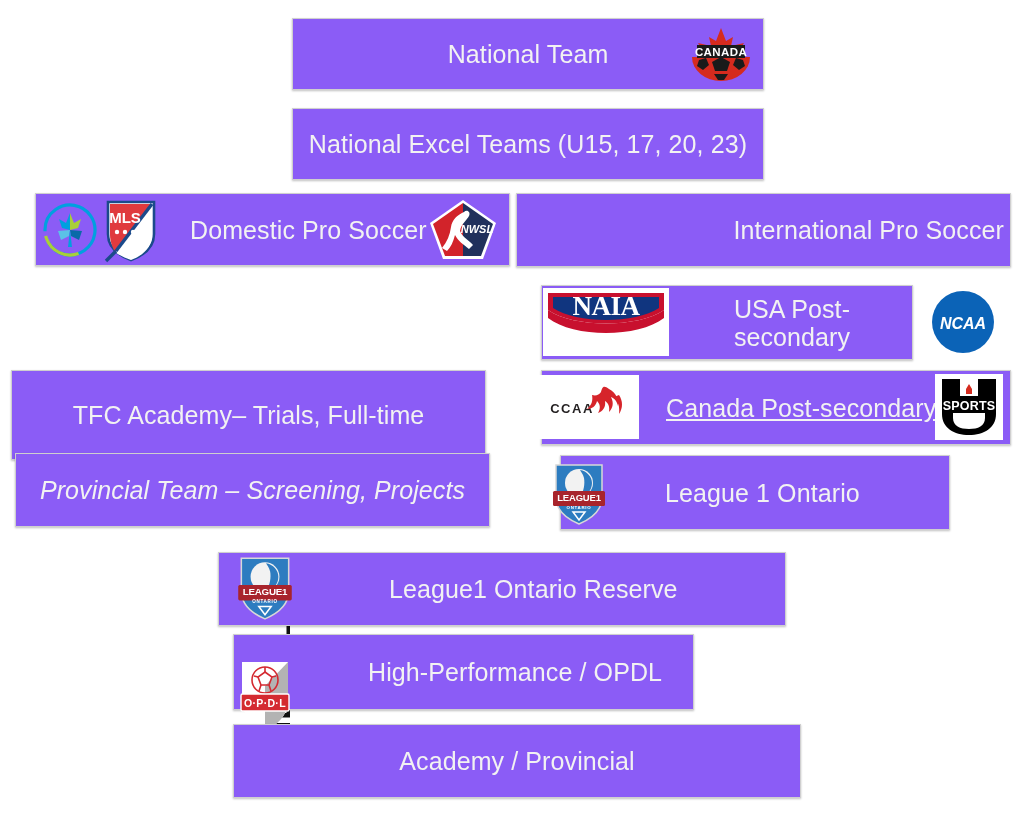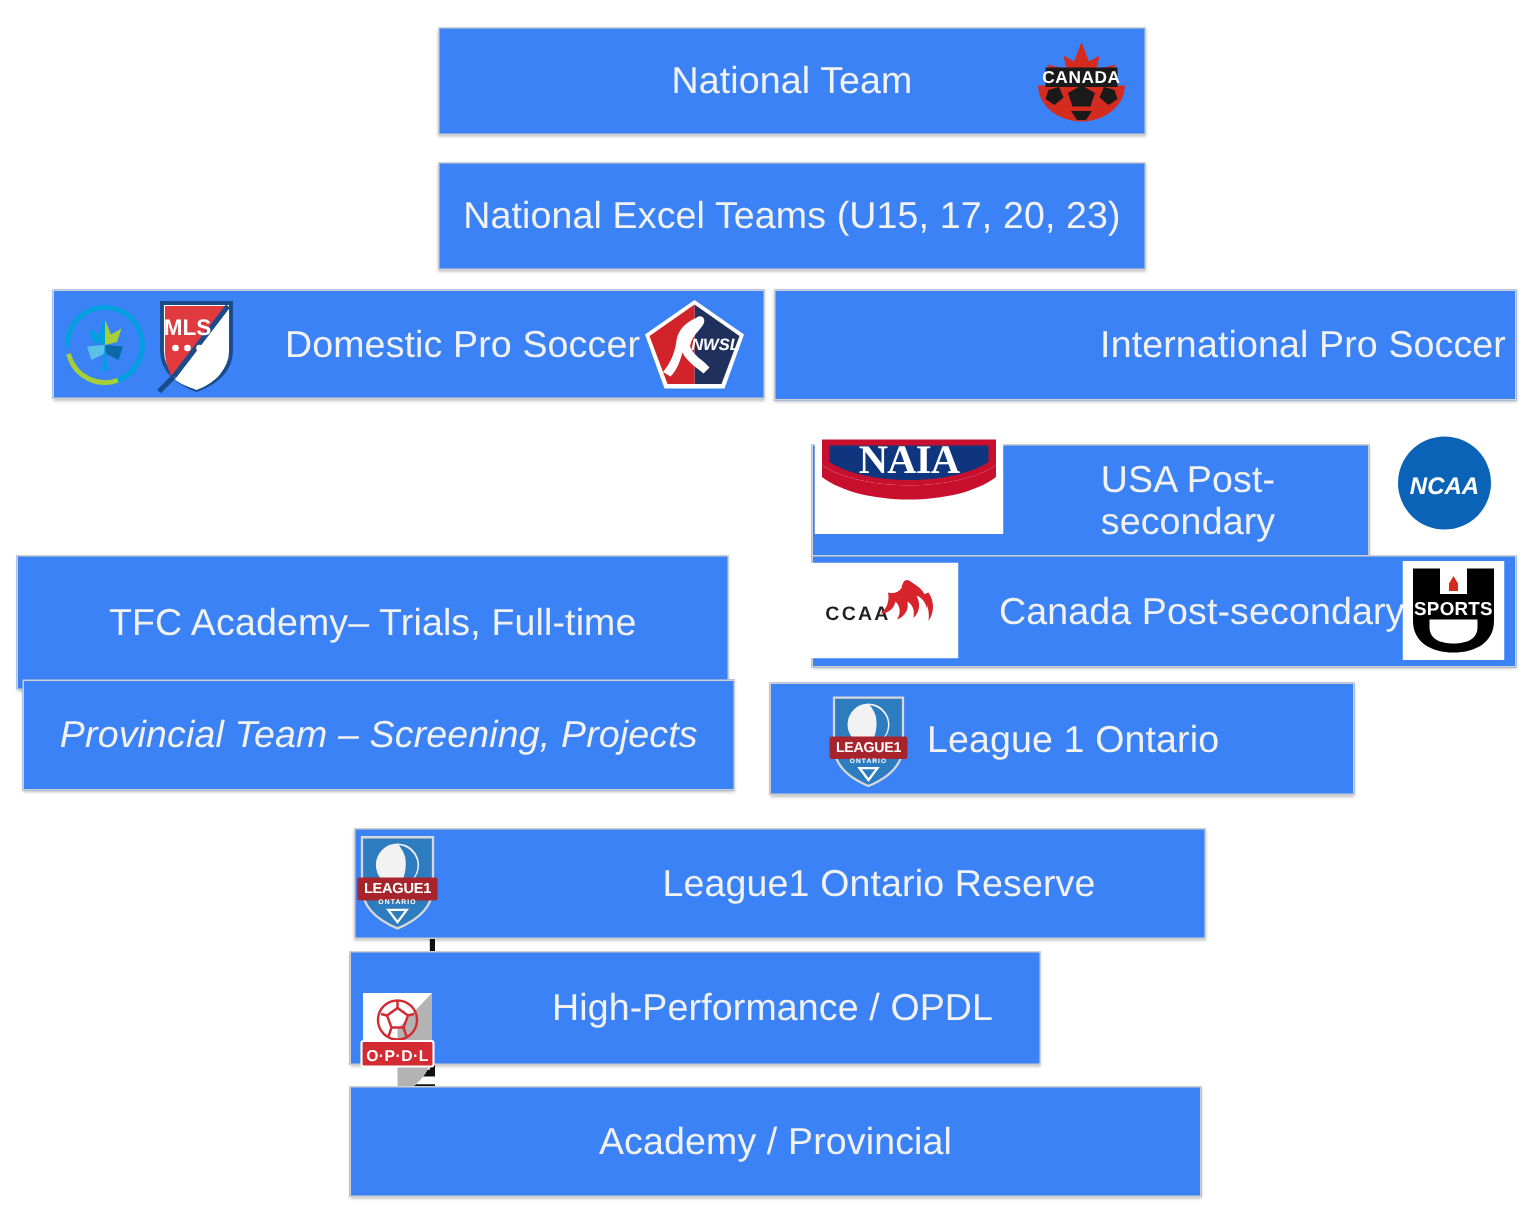--- a/index.html
+++ b/index.html
@@ -16,21 +16,21 @@
     overflow: hidden;
   }
   .stage {
     position: relative;
     width: 1024px;
     height: 814px;
   }
   
   .box {
     position: absolute;
-    background: #3b82f6;
+    background: #8b5cf6;
     border: 1px solid #cfcfcf;
     box-sizing: border-box;
     display: flex;
     align-items: center;
     justify-content: center;
     box-shadow: 0 1px 2px rgba(0,0,0,0.25);
   }
   .box .label {
     color: #f2f2f2;
     font-size: 25px;
@@ -150,41 +150,41 @@
 
 
   <div class="box" style="left:11px; top:370px; width:475px; height:90px;">
     <span class="label">TFC Academy– Trials, Full-time</span>
   </div>
 
   <div class="box" style="left:15px; top:453px; width:475px; height:74px;font-style:italic;">
     <span class="label">Provincial Team – Screening, Projects</span>
   </div>
 
-  <div class="box" style="left:541px; top:296px; width:372px; height:75px; justify-content:center;">
+  <div class="box" style="left:541px; top:285px; width:372px; height:75px; justify-content:center;">
     <span class="label" style="margin-left:130px;">USA Post-secondary</span>
   </div>
   <span class="logo" style="left:543px; top:288px; width:126px; height:68px;">
     <svg viewBox="0 0 126 68">
       <rect x="0" y="0" width="126" height="68" fill="#ffffff"></rect>
       <path d="M5 5 H121 V22 C95 40 31 40 5 22 Z" fill="#C8102E"></path>
       <path d="M10 9 H116 V20 C92 36 34 36 10 20 Z" fill="#10357F"></path>
       <path d="M5 22 C31 40 95 40 121 22 V30 C95 50 31 50 5 30 Z" fill="#C8102E"></path>
       <text x="63" y="27" font-family="'Liberation Serif',serif" font-size="27" font-weight="700" fill="#ffffff" text-anchor="middle" letter-spacing="-0.5">NAIA</text>
     </svg>
   </span>
   <span class="logo" style="left:929px; top:290px; width:68px; height:64px;">
     <svg viewBox="0 0 68 64">
       <circle cx="34" cy="32" r="31" fill="#0B63B7"></circle>
       <text x="34" y="39" font-family="'Liberation Sans',sans-serif" font-size="16" font-weight="700" font-style="italic" fill="#ffffff" text-anchor="middle">NCAA</text>
     </svg>
   </span>
 
   <div class="box" style="left:541px; top:370px; width:470px; height:75px; justify-content:flex-start;">
-    <span class="label" style="margin-left:118px;">Canada Post-secondary</span>
+    <span class="label" style="margin-left:118px;text-decoration:underline;">Canada Post-secondary</span>
   </div>
   <span class="logo" style="left:539px; top:375px; width:100px; height:64px;">
     <svg viewBox="0 0 100 64">
       <rect x="0" y="0" width="100" height="64" fill="#ffffff"></rect>
       <text x="33" y="38" font-family="'Liberation Sans',sans-serif" font-size="13" font-weight="600" fill="#231f20" text-anchor="middle" letter-spacing="1.5">CCAA</text>
       <g fill="#D6242A">
         <path d="M70 14 c7 4 10 10 9 17 c-1 -5 -4 -8 -7 -9 c3 6 2 11 -2 15 c1 -6 -1 -9 -4 -11
                  c1 6 -2 10 -7 12 c3 -5 2 -9 -1 -12 c-1 5 -5 8 -10 8 c5 -4 6 -9 5 -14 c4 1 7 0 9 -3
                  c1 -4 2 -8 8 -3 Z"></path>
         <path d="M80 20 c4 6 4 13 0 19 c1 -7 -1 -13 -5 -17 Z"></path>
@@ -196,40 +196,40 @@
       <rect x="0" y="0" width="68" height="66" fill="#ffffff"></rect>
       <path d="M7 5 H25 V22 H43 V5 H61 V40 C61 54 49 61 34 61 C19 61 7 54 7 40 Z" fill="#000000"></path>
       <rect x="25" y="5" width="18" height="17" fill="#ffffff"></rect>
       <path d="M18 44 C18 52 25 55 34 55 C43 55 50 52 50 44 V38 H18 Z" fill="#ffffff"></path>
       <path d="M34 10 l3 5 h-6 Z M31 15 h6 v5 h-6 Z" fill="#D52B1E"></path>
       <rect x="9" y="24" width="50" height="15" fill="#000000"></rect>
       <text x="34" y="36" font-family="'Liberation Sans',sans-serif" font-size="12.5" font-weight="700" fill="#ffffff" text-anchor="middle" letter-spacing="0.2">SPORTS</text>
     </svg>
   </span>
 
-  <div class="box" style="left:513px; top:455px; width:390px; height:75px; justify-content:flex-start;">
+  <div class="box" style="left:560px; top:455px; width:390px; height:75px; justify-content:flex-start;">
     <span class="label" style="margin-left:98px;">League 1 Ontario</span>
   </div>
   <span class="logo" style="left:549px; top:459px; width:60px; height:68px;">
     <svg viewBox="0 0 60 68">
       <path d="M7 6 H53 V38 C53 52 42 60 30 65 C18 60 7 52 7 38 Z" fill="#2D7CC0" stroke="#d8d8d8" stroke-width="1.5"></path>
       <path d="M30 10 a14 14 0 0 1 0 28 a14 14 0 0 1 0 -28 Z" fill="#f2f2f2"></path>
       <path d="M31 11 c7 1 12 7 12 13 c0 7 -5 13 -12 14 c4 -6 5 -13 4 -19 c-1 -4 -3 -6 -4 -8 Z" fill="#2D7CC0"></path>
       <rect x="4" y="32" width="52" height="15" rx="1.5" fill="#A8242C"></rect>
       <text x="30" y="42" font-family="'Liberation Sans',sans-serif" font-size="9.5" font-weight="700" fill="#ffffff" text-anchor="middle" letter-spacing="-0.2">LEAGUE1</text>
       <text x="30" y="49.5" font-family="'Liberation Sans',sans-serif" font-size="4.4" font-weight="700" fill="#ffffff" text-anchor="middle" letter-spacing="0.7">ONTARIO</text>
       <polygon points="24,53 36,53 30,61" fill="none" stroke="#ffffff" stroke-width="1.5"></polygon>
     </svg>
   </span>
 
   <div id="inner-club-label">
     <span>INNER CLUB</span>
   </div>
 
-  <div class="box" style="left:236px; top:552px; width:568px; height:74px; justify-content:center;">
+  <div class="box" style="left:218px; top:552px; width:568px; height:74px; justify-content:flex-start;padding-left:32px;">
     <span class="label" style="margin-left:132px;">League1 Ontario Reserve</span>
   </div>
   <span class="logo" style="left:234px; top:552px; width:62px; height:70px;">
     <svg viewBox="0 0 60 68">
       <path d="M7 6 H53 V38 C53 52 42 60 30 65 C18 60 7 52 7 38 Z" fill="#2D7CC0" stroke="#d8d8d8" stroke-width="1.5"></path>
       <path d="M30 10 a14 14 0 0 1 0 28 a14 14 0 0 1 0 -28 Z" fill="#f2f2f2"></path>
       <path d="M31 11 c7 1 12 7 12 13 c0 7 -5 13 -12 14 c4 -6 5 -13 4 -19 c-1 -4 -3 -6 -4 -8 Z" fill="#2D7CC0"></path>
       <rect x="4" y="32" width="52" height="15" rx="1.5" fill="#A8242C"></rect>
       <text x="30" y="42" font-family="'Liberation Sans',sans-serif" font-size="9.5" font-weight="700" fill="#ffffff" text-anchor="middle" letter-spacing="-0.2">LEAGUE1</text>
       <text x="30" y="49.5" font-family="'Liberation Sans',sans-serif" font-size="4.4" font-weight="700" fill="#ffffff" text-anchor="middle" letter-spacing="0.7">ONTARIO</text>

